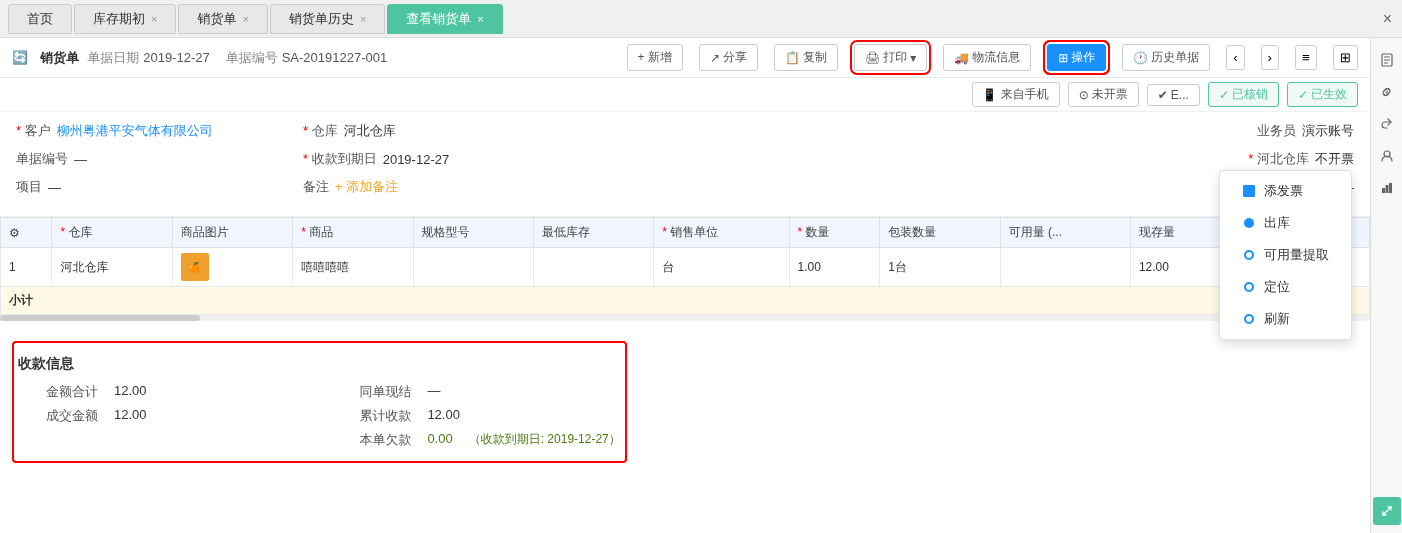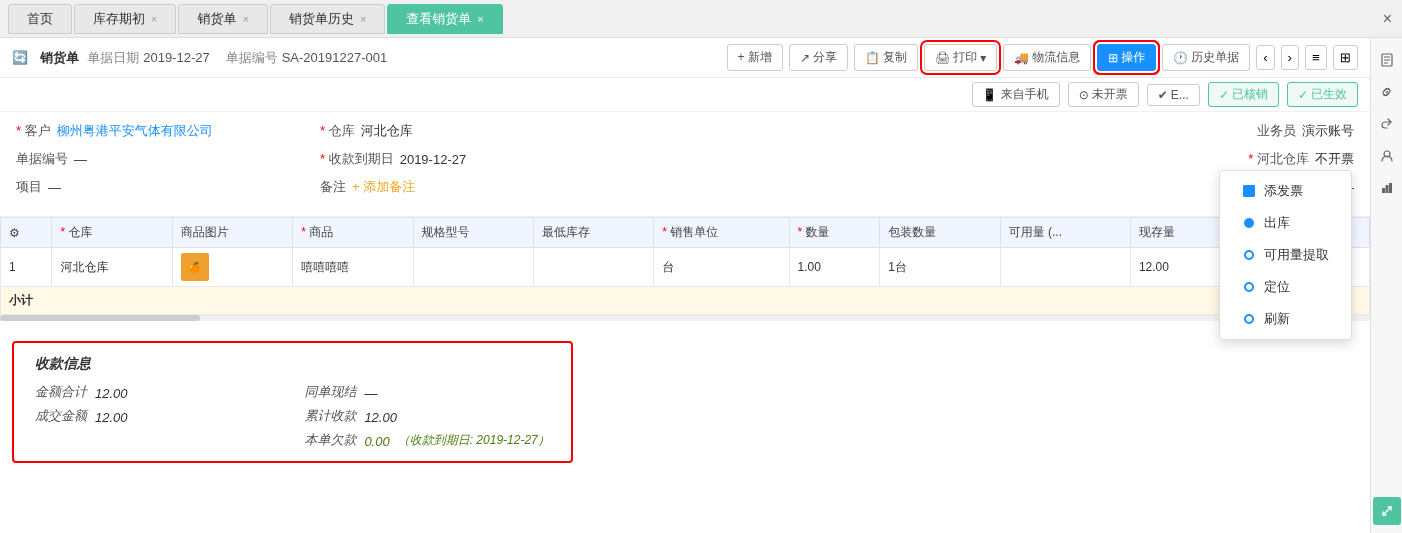--- a/index.html
+++ b/index.html
@@ -43,21 +43,21 @@
     
     .doc-toolbar {
       display: flex; align-items: center; padding: 6px 12px; border-bottom: 1px solid #e8e8e8;
       background: #fff; gap: 8px; flex-wrap: wrap;
     }
     .doc-icon { color: #4ec5a0; margin-right: 4px; }
     .doc-title { font-weight: bold; color: #333; }
     .doc-meta { display: flex; align-items: center; gap: 16px; font-size: 13px; color: #555; flex: 1; }
     .doc-meta-item { display: flex; align-items: center; gap: 4px; }
     .doc-meta-label { color: #888; }
-    .toolbar-actions { display: flex; align-items: center; gap: 6px; margin-left: auto; }
+    .toolbar-actions { display: flex; align-items: center; gap: 16px; margin-left: auto; }
     .btn-action {
       display: flex; align-items: center; gap: 3px; padding: 4px 10px;
       border: 1px solid #ccc; border-radius: 3px; cursor: pointer; font-size: 12px;
       background: #fff; color: #555; white-space: nowrap;
     }
     .btn-print { background: #fff; }
     .btn-logistics { background: #fff; }
     .btn-operate {
       background: #1890ff; color: #fff; border-color: #1890ff;
       outline: 2px solid red; outline-offset: 2px;
@@ -75,21 +75,21 @@
       display: flex; align-items: center; gap: 3px; padding: 3px 10px;
       border-radius: 3px; font-size: 12px; border: 1px solid;
     }
     .status-btn.from-phone { border-color: #ccc; color: #555; background: #fff; }
     .status-btn.not-open { border-color: #ccc; color: #555; background: #fff; }
     .status-btn.written-off { background: #f0f9f5; border-color: #4ec5a0; color: #4ec5a0; }
     .status-btn.effective { background: #f0f9f5; border-color: #4ec5a0; color: #4ec5a0; }
 
     
     .form-area { padding: 10px 16px; border-bottom: 1px solid #f0f0f0; }
-    .form-row { display: flex; align-items: center; margin-bottom: 10px; flex-wrap: wrap; gap: 24px; }
+    .form-row { display: flex; align-items: center; margin-bottom: 10px; flex-wrap: wrap; gap: 7px; }
     .form-field { display: flex; align-items: center; gap: 6px; min-width: 280px; }
     .field-label { color: #555; white-space: nowrap; font-size: 13px; }
     .field-label.required::before { content: '* '; color: red; }
     .field-value { color: #333; font-size: 13px; }
     .field-value.link { color: #1890ff; cursor: pointer; }
     .business-staff { margin-left: auto; display: flex; align-items: center; gap: 6px; }
 
     
     .table-area { padding: 0 0 8px 0; }
     .data-table { width: 100%; border-collapse: collapse; font-size: 12px; }
@@ -107,25 +107,25 @@
       display: flex; align-items: center; justify-content: center;
       color: #fff; font-size: 10px; border-radius: 2px;
     }
 
     
     .subtotal-row td { background: #fff9e6 !important; font-weight: bold; }
 
     
     .summary-section {
       margin: 8px 12px; border: 2px solid red; border-radius: 4px;
-      padding: 12px 21px; background: #fff; display: inline-block; min-width: 520px; font-style: italic;
+      padding: 12px 4px; background: #fff; display: inline-block; min-width: 520px;
     }
     .summary-title { font-weight: bold; font-size: 14px; margin-bottom: 10px; }
     .summary-grid { display: grid; grid-template-columns: 1fr 1fr; gap: 6px 24px; }
-    .summary-item { display: flex; align-items: flex-end; gap: 8px; font-size: 13px; }
+    .summary-item { display: flex; align-items: flex-start; gap: 16px; font-size: 13px; margin-left: 28px; }
     .summary-label { color: #555; white-space: nowrap; }
     .summary-value { color: #333; }
     .summary-value.red { color: #4d7c0f; }
 
     
     .dropdown-menu {
       position: absolute; top: 132px; right: 50px; z-index: 100;
       background: #fff; border: 1px solid #e0e0e0; border-radius: 4px;
       box-shadow: 0 4px 12px rgba(0,0,0,0.15); min-width: 120px;
       padding: 4px 8px;

